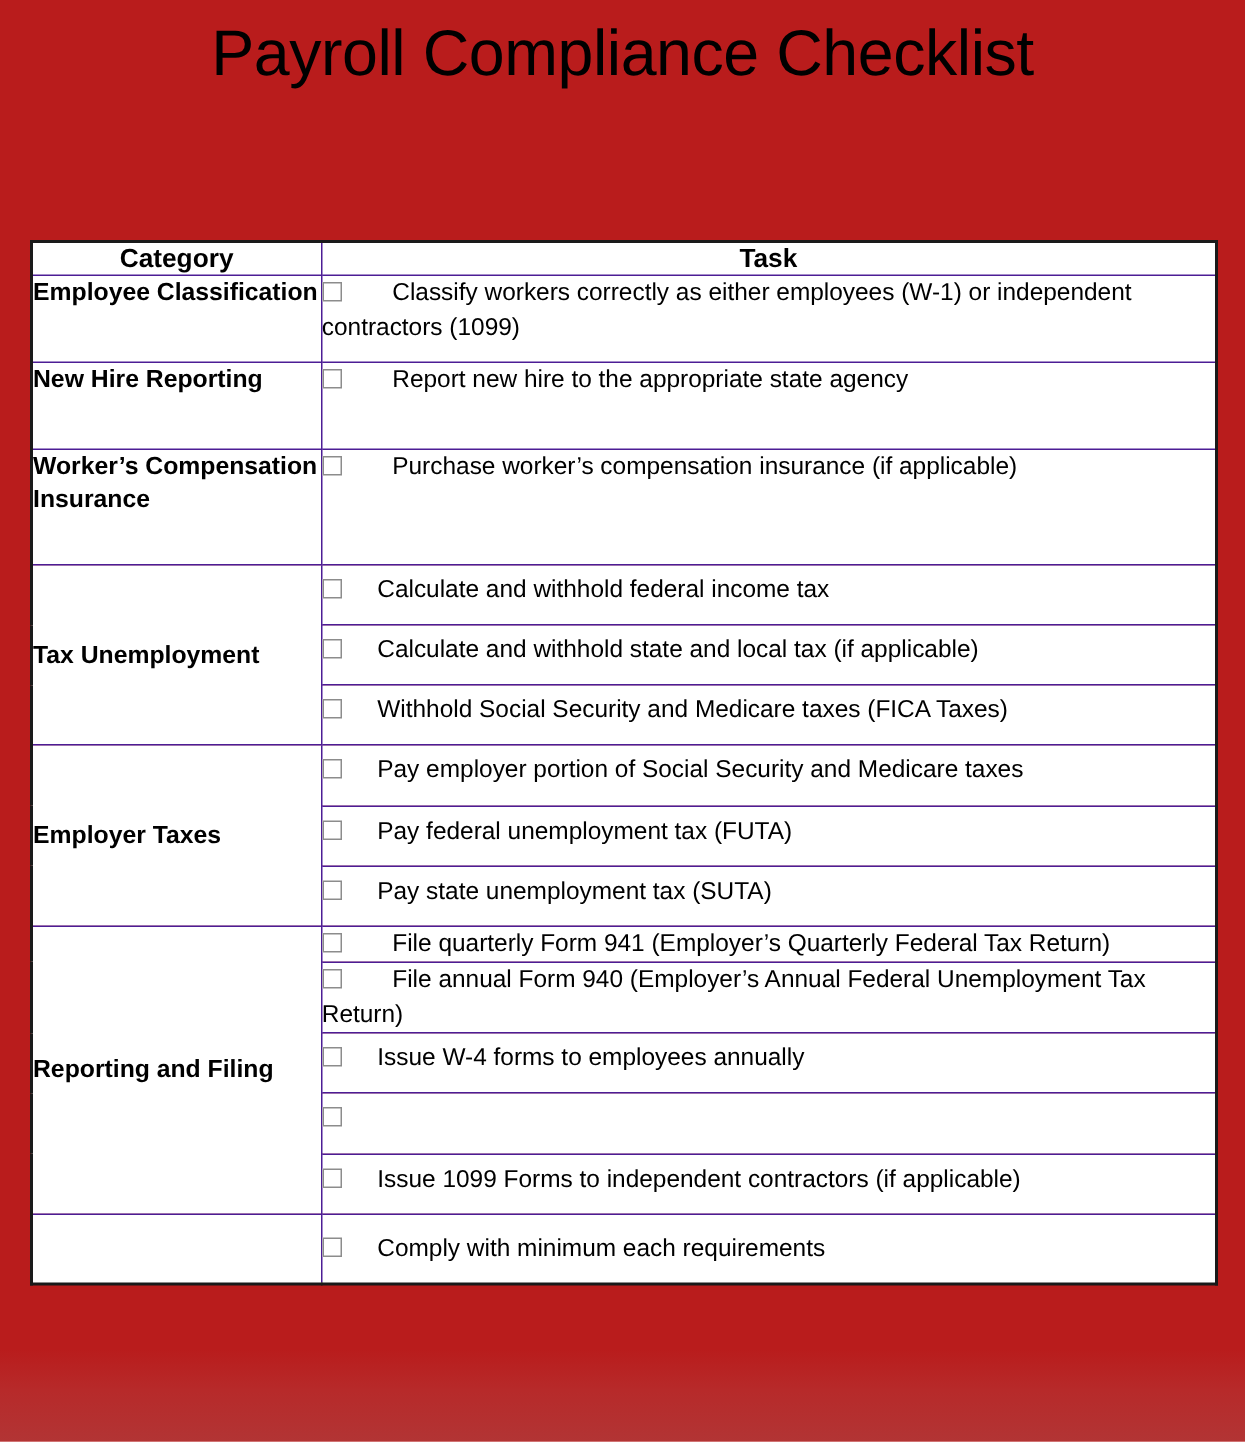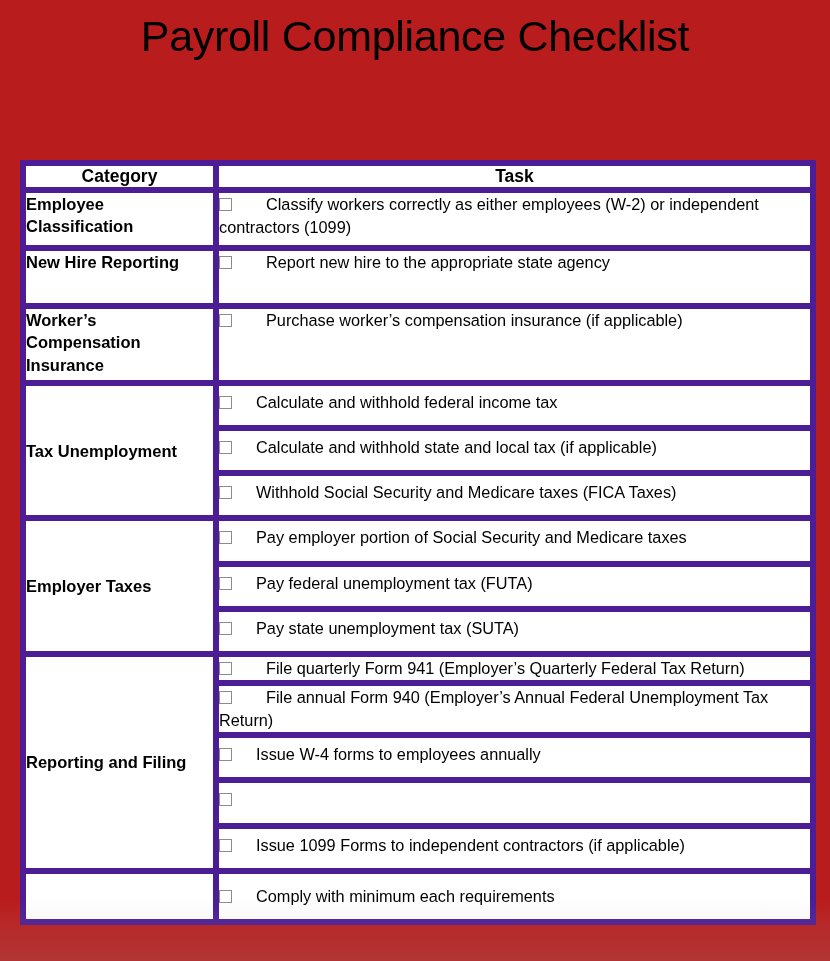--- a/index.html
+++ b/index.html
@@ -65,21 +65,21 @@
     width: 790px;
     border-collapse: collapse;
     table-layout: fixed;
     border: 2px solid #1a1a1a;
   }
   table.checklist col.c-cat { width: 193px; }
   table.checklist col.c-task { width: 597px; }
 
   table.checklist th,
   table.checklist td {
-    border: 6px solid #4c1d95;
+    border: 1px solid #4c1d95;
     vertical-align: top;
     padding: 0;
   }
 
   
   .hdr th {
     font-size: 17.5px;
     font-weight: bold;
     text-align: center;
     padding: 12px 8px 13px;
@@ -163,21 +163,21 @@
         <tr class="hdr">
           <th>Category</th>
           <th>Task</th>
         </tr>
       </thead>
       <tbody>
 
         <tr>
           <td class="cat" rowspan="1">Employee Classification</td>
           <td class="task tall-1">
-            <span class="cb"></span><span class="gap-wide"></span><span class="task-text">Classify workers correctly as either employees (W-2) or independent contractors (1099)</span>
+            <span class="cb"></span><span class="gap-wide"></span><span class="task-text">Classify workers correctly as either employees (W-1) or independent contractors (1099)</span>
           </td>
         </tr>
 
         <tr>
           <td class="cat" rowspan="1">New Hire Reporting</td>
           <td class="task tall-1">
             <span class="cb"></span><span class="gap-wide"></span><span class="task-text">Report new hire to the appropriate state agency</span>
           </td>
         </tr>
 

